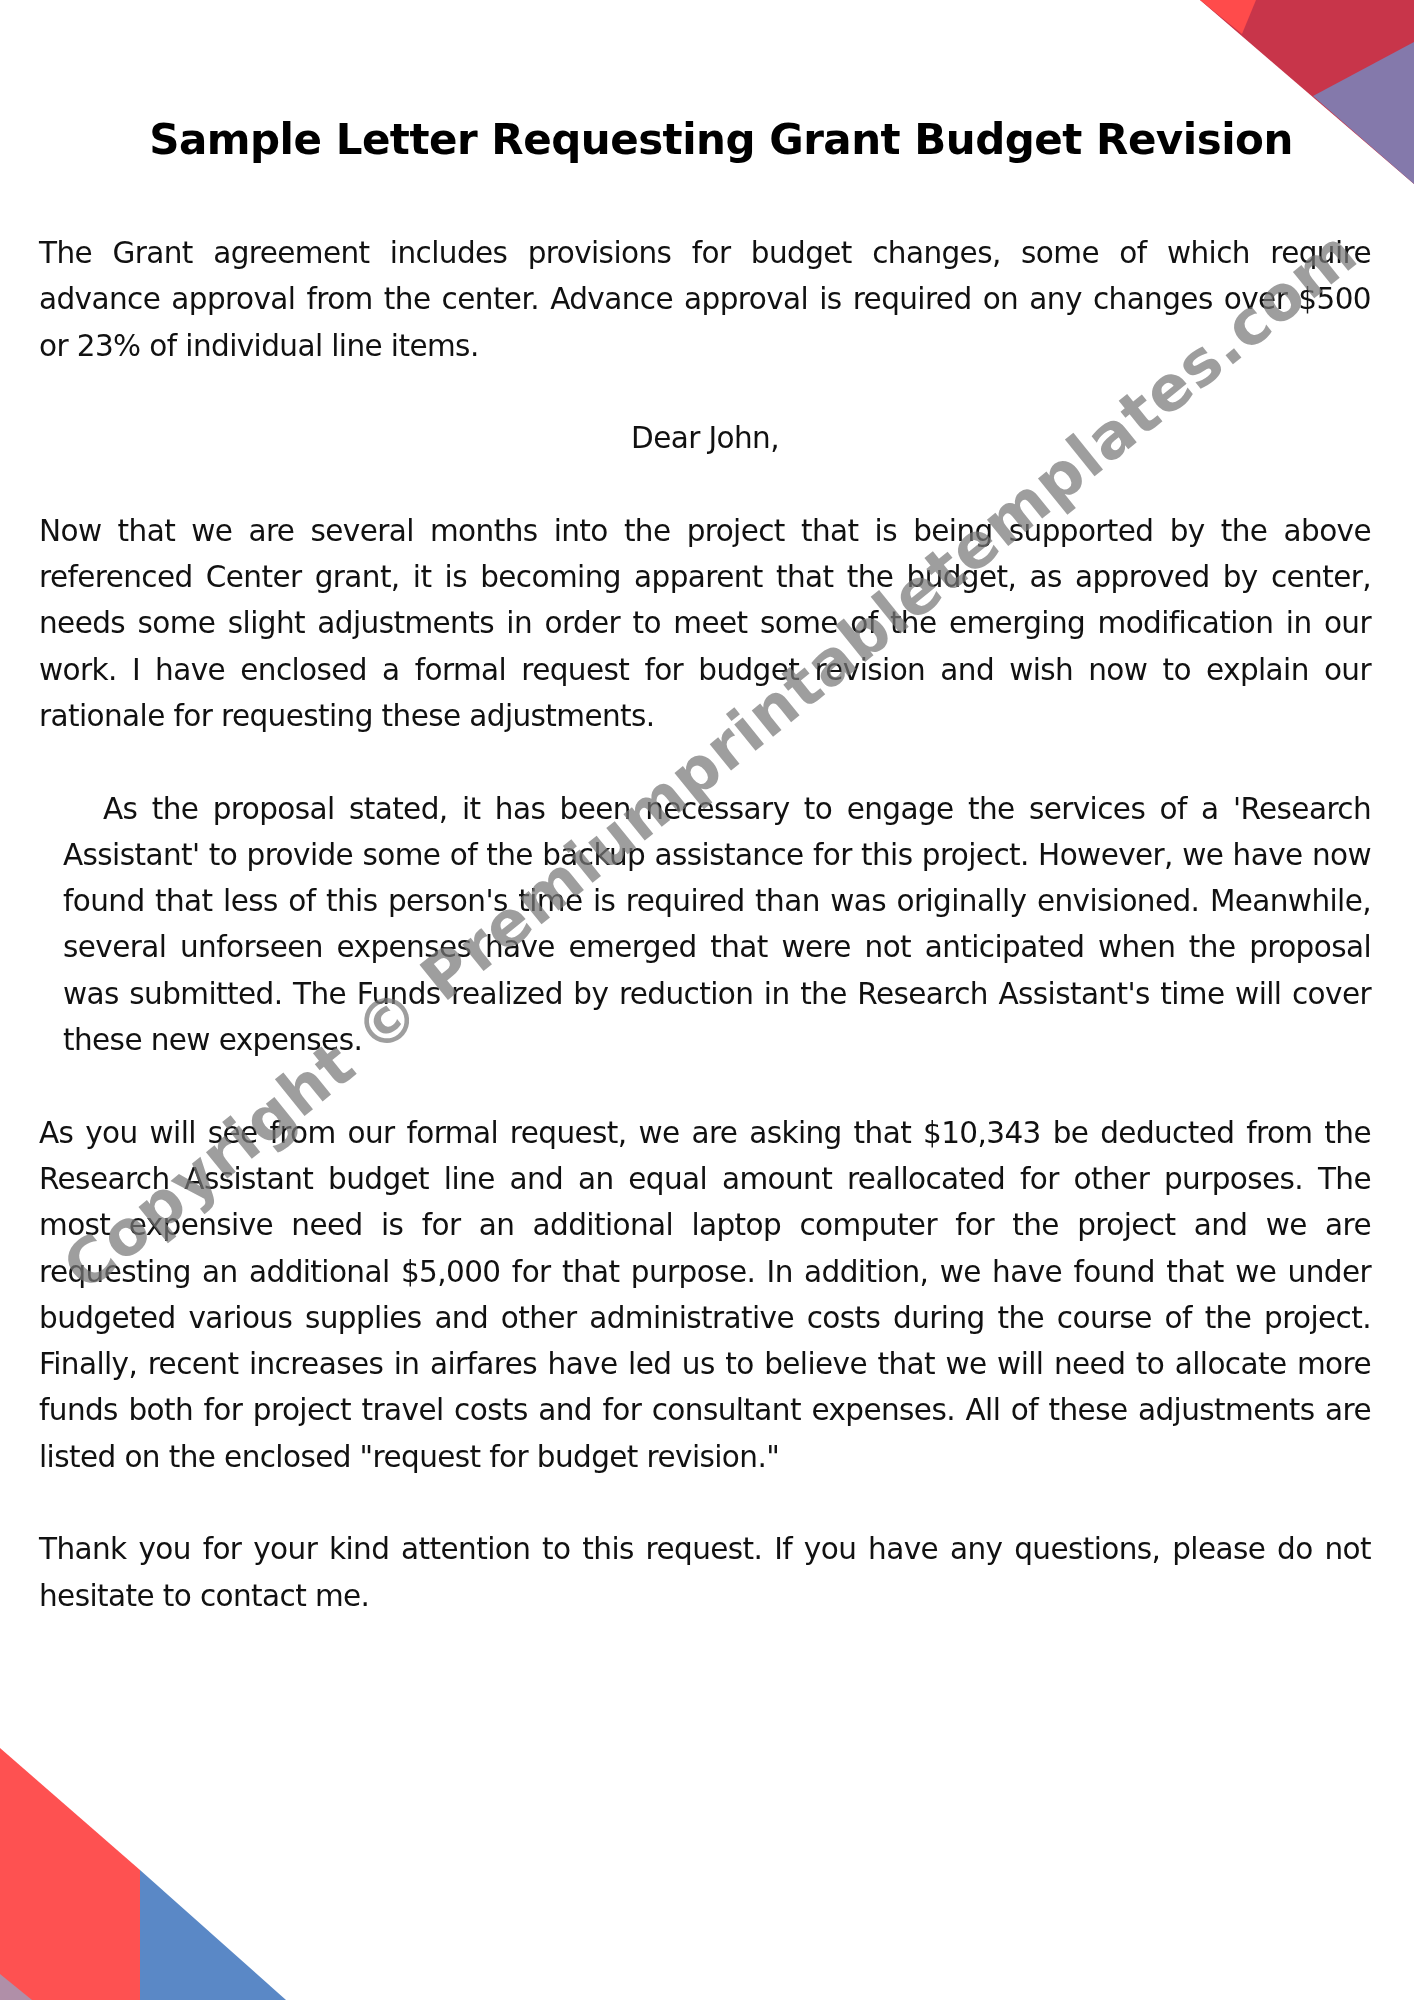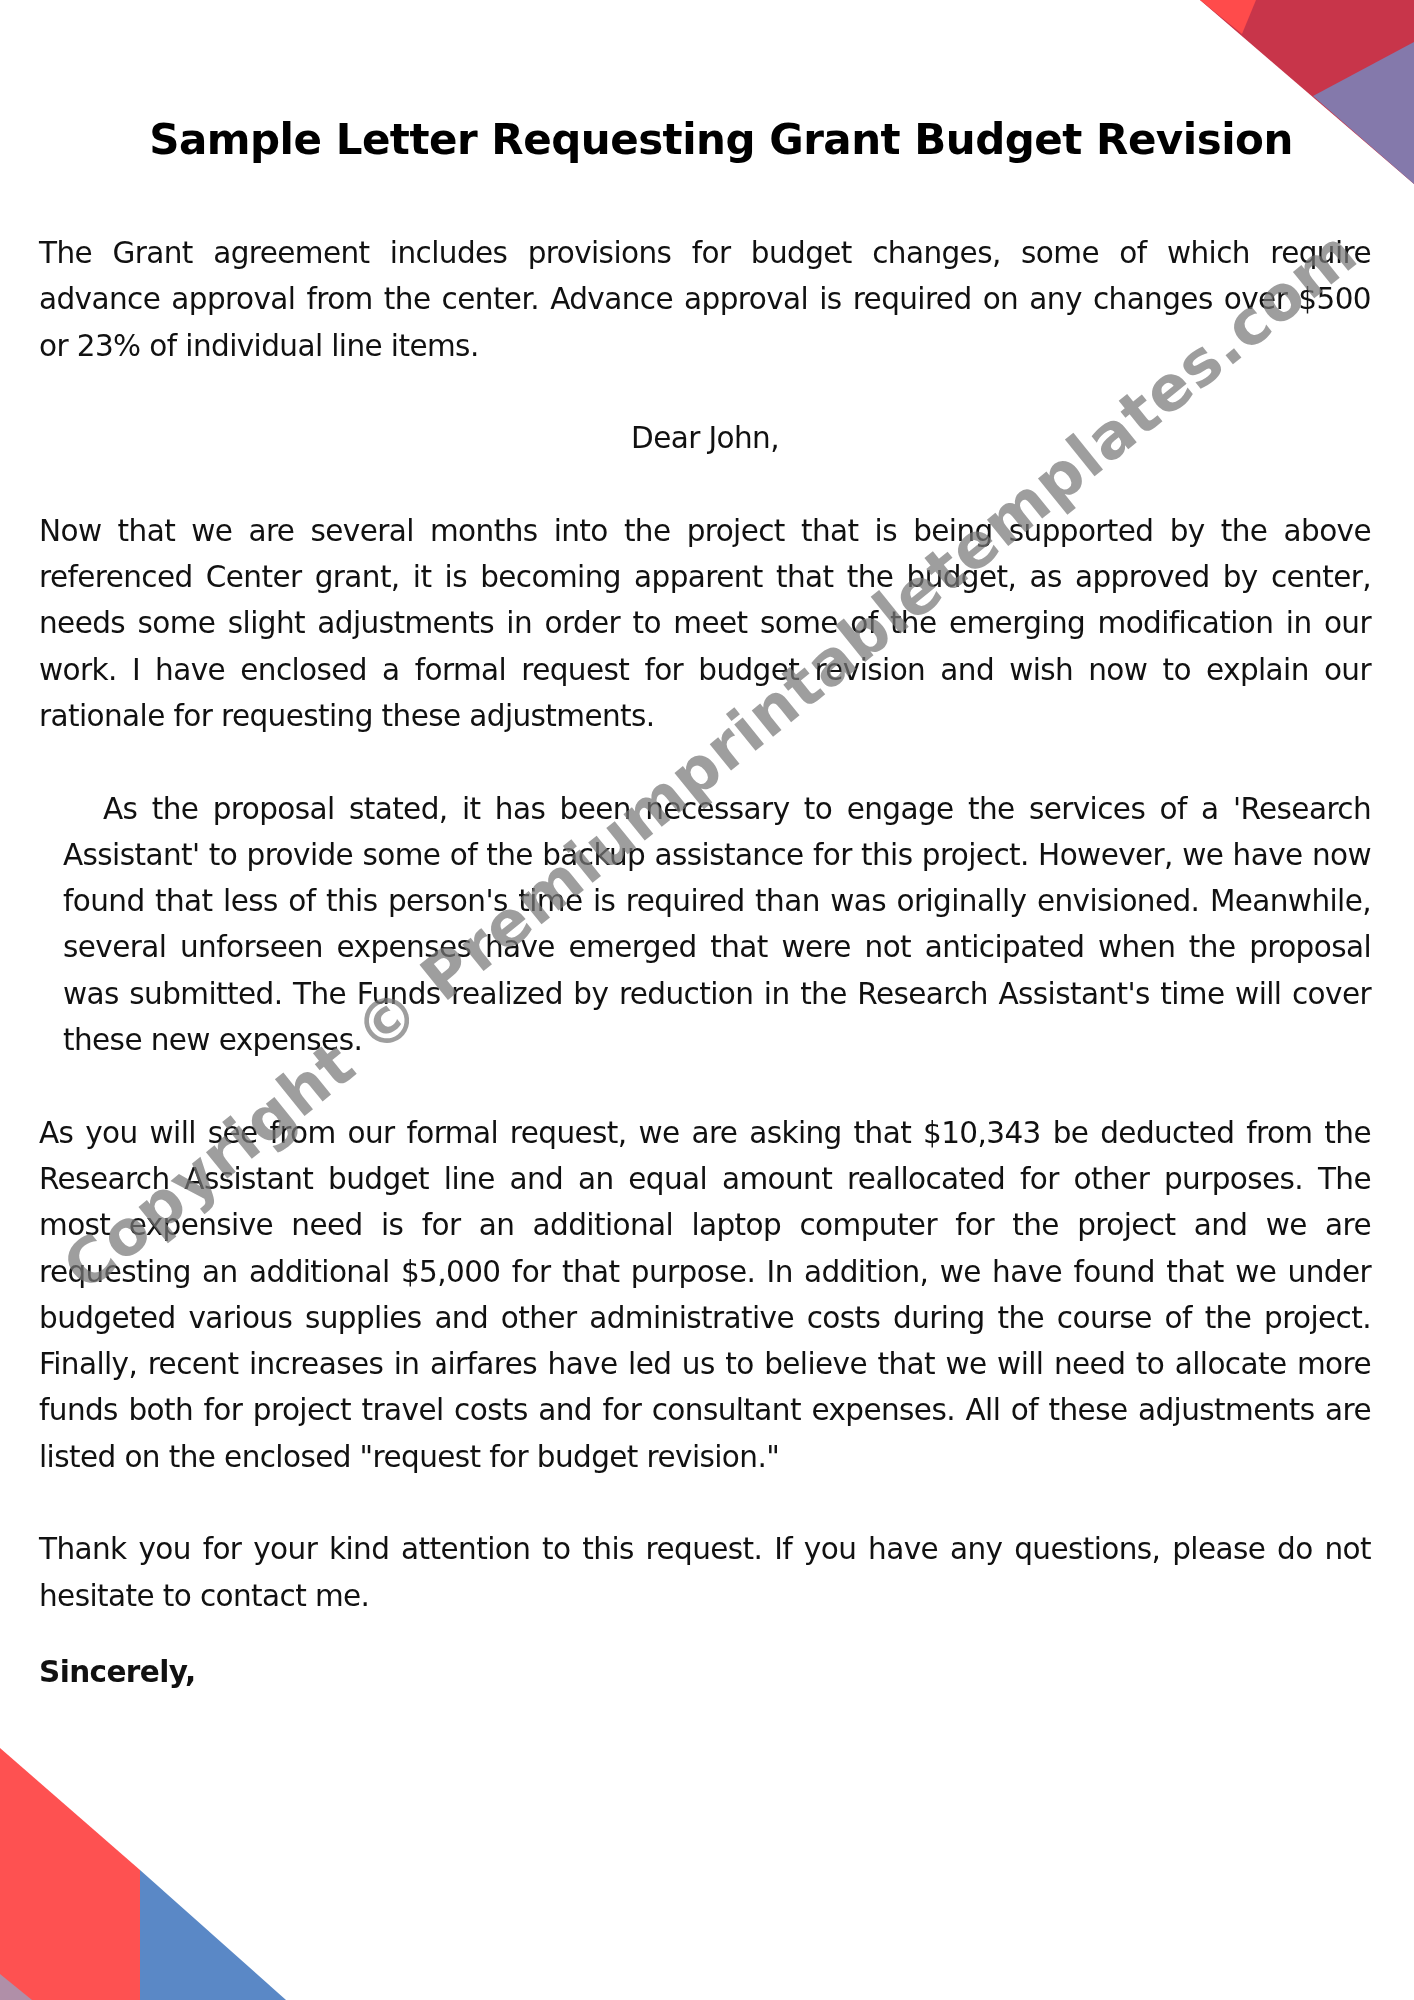--- a/index.html
+++ b/index.html
@@ -97,16 +97,15 @@
 
 <h1 class="page-title">Sample Letter Requesting Grant Budget Revision</h1>
 
 <div class="letter-body">
   <p>The Grant agreement includes provisions for budget changes, some of which require advance approval from the center. Advance approval is required on any changes over $500 or 23% of individual line items.</p>
   <p class="last-line-left">Dear John,</p>
   <p>Now that we are several months into the project that is being supported by the above referenced Center grant, it is becoming apparent that the budget, as approved by center, needs some slight adjustments in order to meet some of the emerging modification in our work. I have enclosed a formal request for budget revision and wish now to explain our rationale for requesting these adjustments.</p>
   <p class="indent">As the proposal stated, it has been necessary to engage the services of a 'Research Assistant' to provide some of the backup assistance for this project. However, we have now found that less of this person's time is required than was originally envisioned. Meanwhile, several unforseen expenses have emerged that were not anticipated when the proposal was submitted. The Funds realized by reduction in the Research Assistant's time will cover these new expenses.</p>
   <p>As you will see from our formal request, we are asking that $10,343 be deducted from the Research Assistant budget line and an equal amount reallocated for other purposes. The most expensive need is for an additional laptop computer for the project and we are requesting an additional $5,000 for that purpose. In addition, we have found that we under budgeted various supplies and other administrative costs during the course of the project. Finally, recent increases in airfares have led us to believe that we will need to allocate more funds both for project travel costs and for consultant expenses. All of these adjustments are listed on the enclosed "request for budget revision."</p>
   <p class="tight">Thank you for your kind attention to this request. If you have any questions, please do not hesitate to contact me.</p>
-  <p class="closing">Sincerely,</p>
 </div>
 
 <div class="watermark">Copyright © Premiumprintabletemplates.com</div>
 
 </body></html>

